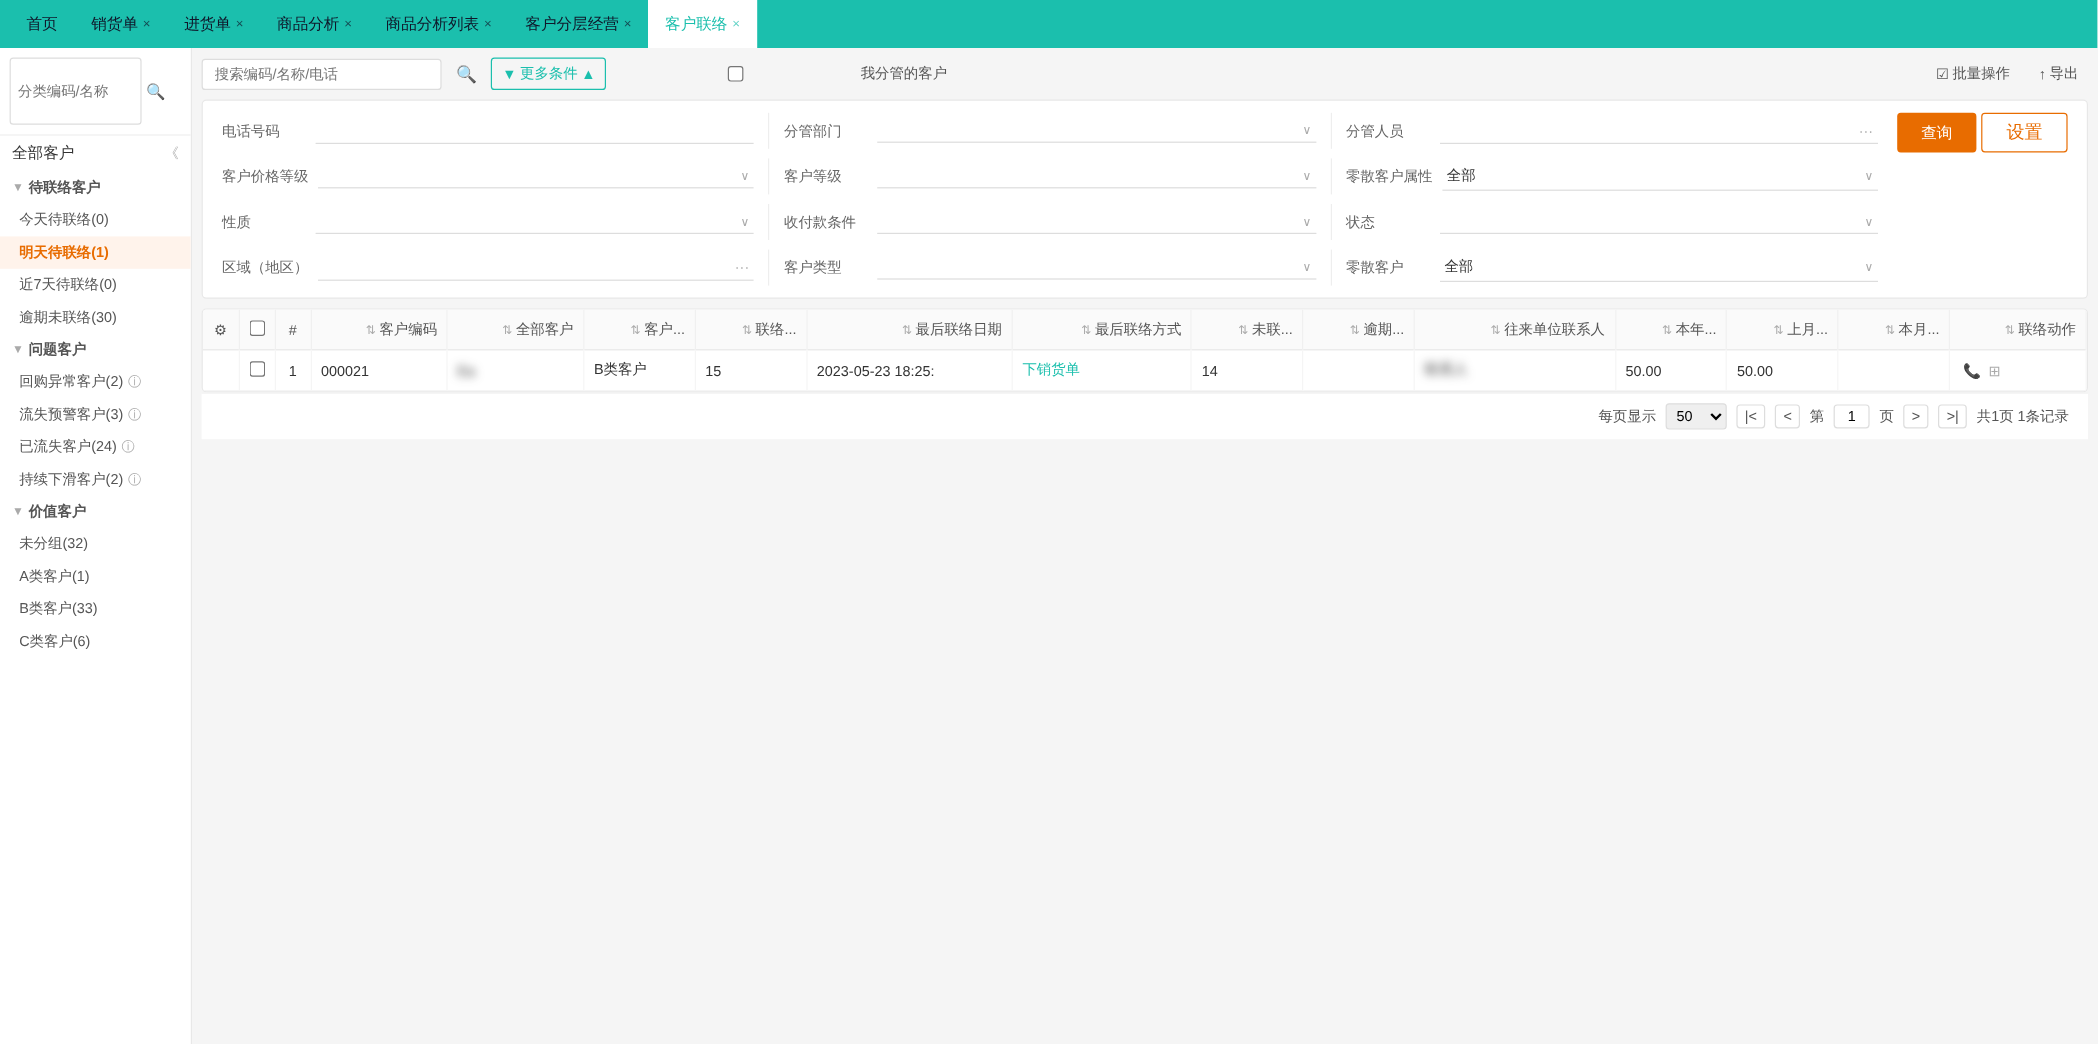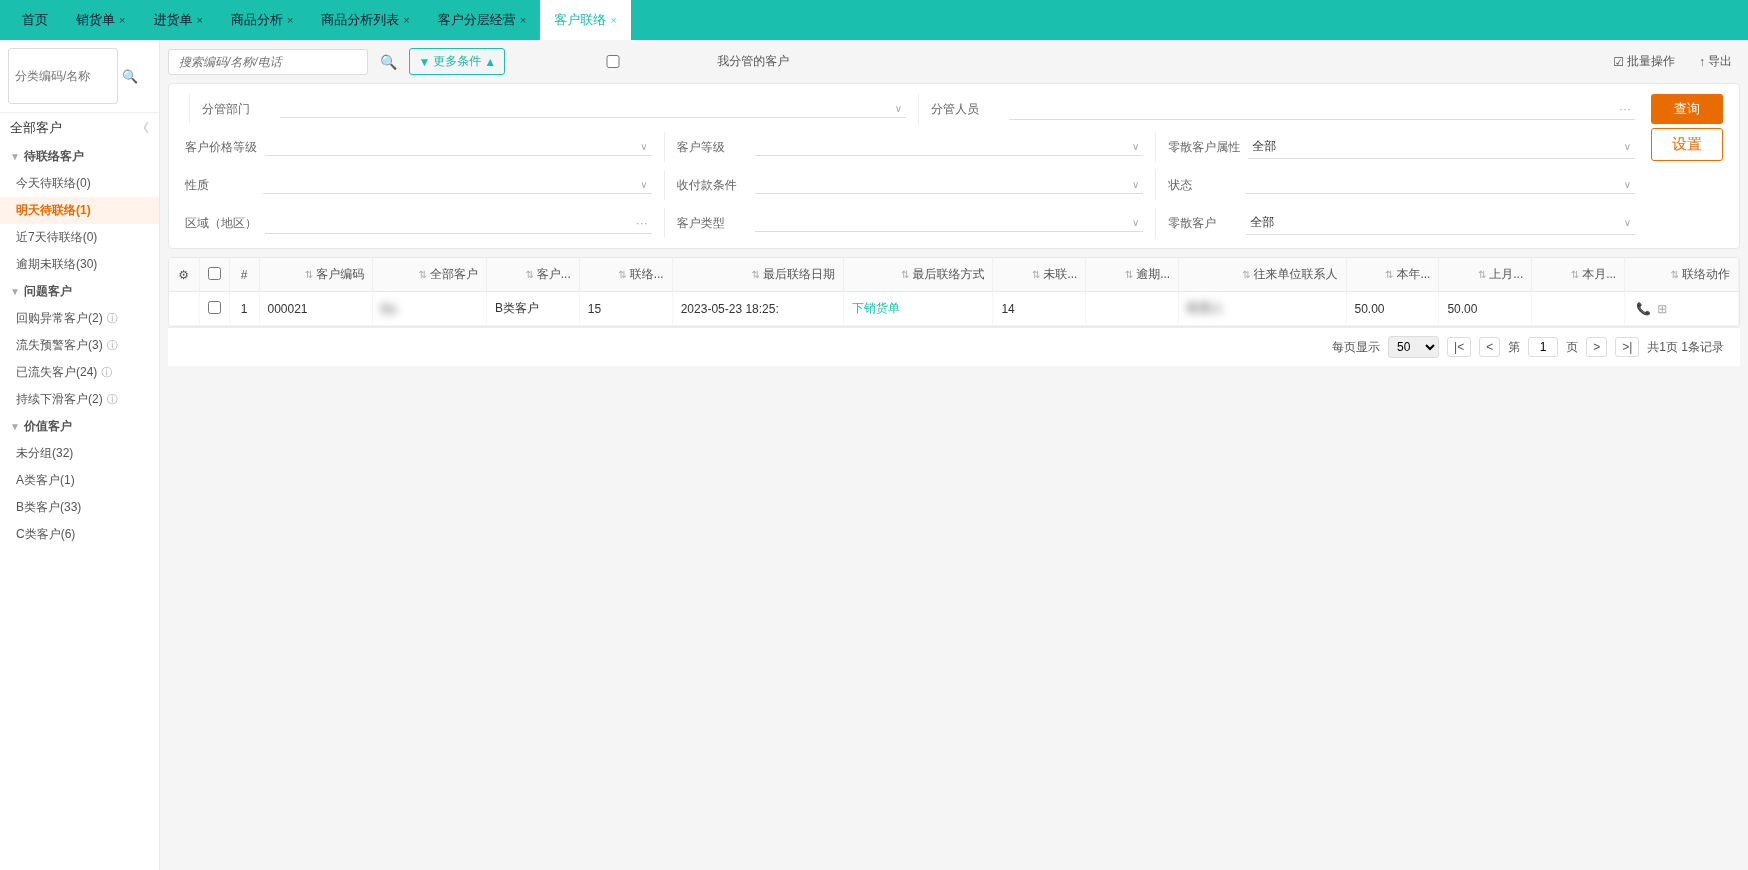--- a/index.html
+++ b/index.html
@@ -221,21 +221,21 @@
       background: #fff;
       color: #e86c00;
       border: 1px solid #e86c00;
       border-radius: 3px;
       padding: 6px 20px;
       cursor: pointer;
       font-size: 15px;
     }
     .filter-actions-right {
       display: flex;
-      flex-direction: column;
+      flex-direction: row;
       gap: 4px;
       margin-left: 8px;
     }
 
     
     .data-table {
       background: #fff;
       border: 1px solid #e8e8e8;
       border-radius: 4px;
       overflow: auto;
@@ -393,21 +393,21 @@
         </div>
         <div class="sidebar-item">
           <span>C类客户(6)</span>
         </div>
       </div>
   </aside>
 
   <div class="content-area">
 
     <div class="filter-bar">
-      <input type="text" style="border: 1px solid rgb(221, 221, 221); border-radius: 3px; padding: 5px 10px; font-size: 12px; width: 200px; outline: none; font-style: italic;" placeholder="搜索编码/名称/电话">
+      <input type="text" style="border: 1px solid rgb(221, 221, 221); border-radius: 3px; padding: 5px 10px; font-size: 12px; width: 200px; outline: none;" placeholder="搜索编码/名称/电话">
       <button class="search-btn">🔍</button>
       <div class="filter-btn">
         <span style="color:#1bbfad;">▼</span>
         <span>更多条件</span>
         <span>▲</span>
       </div>
       <label class="checkbox-label">
         <input type="checkbox" style="">
         <span>我分管的客户</span>
       </label>
@@ -421,20 +421,24 @@
           <span>导出</span>
         </div>
       </div>
     </div>
 
     <div class="adv-filter">
       <div style="display:flex;gap:8px;align-items:flex-start;">
         <div style="flex:1;">
 
           <div class="filter-row">
+            <div class="filter-field">
+              <span class="filter-label">电话号码</span>
+              <input class="filter-input" type="text" style="">
+            </div>
             <div class="filter-divider"></div>
             <div class="filter-field">
               <span class="filter-label">分管部门</span>
               <div class="filter-select">
                 <span></span>
                   <span class="dropdown-arrow">∨</span>
               </div>
             </div>
             <div class="filter-divider"></div>
             <div class="filter-field">

